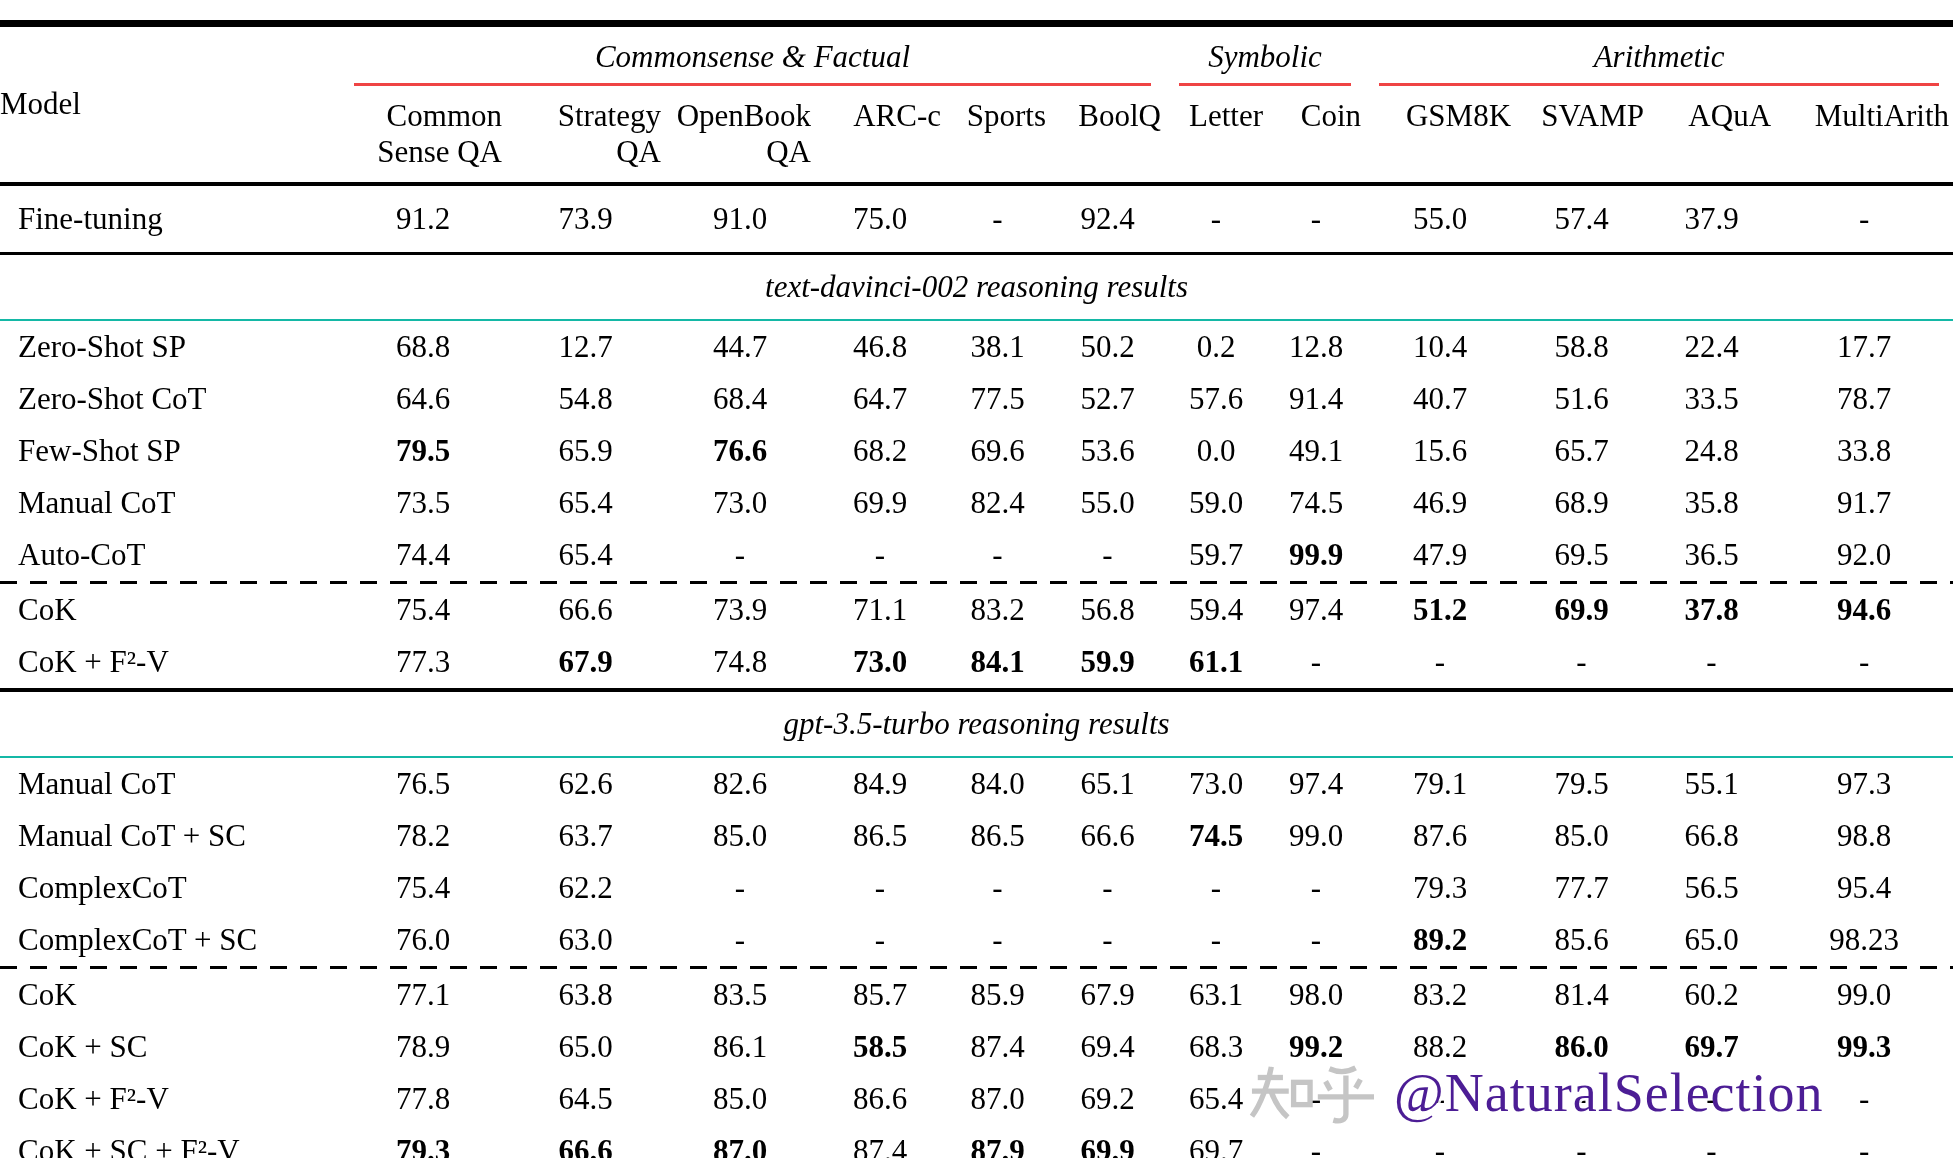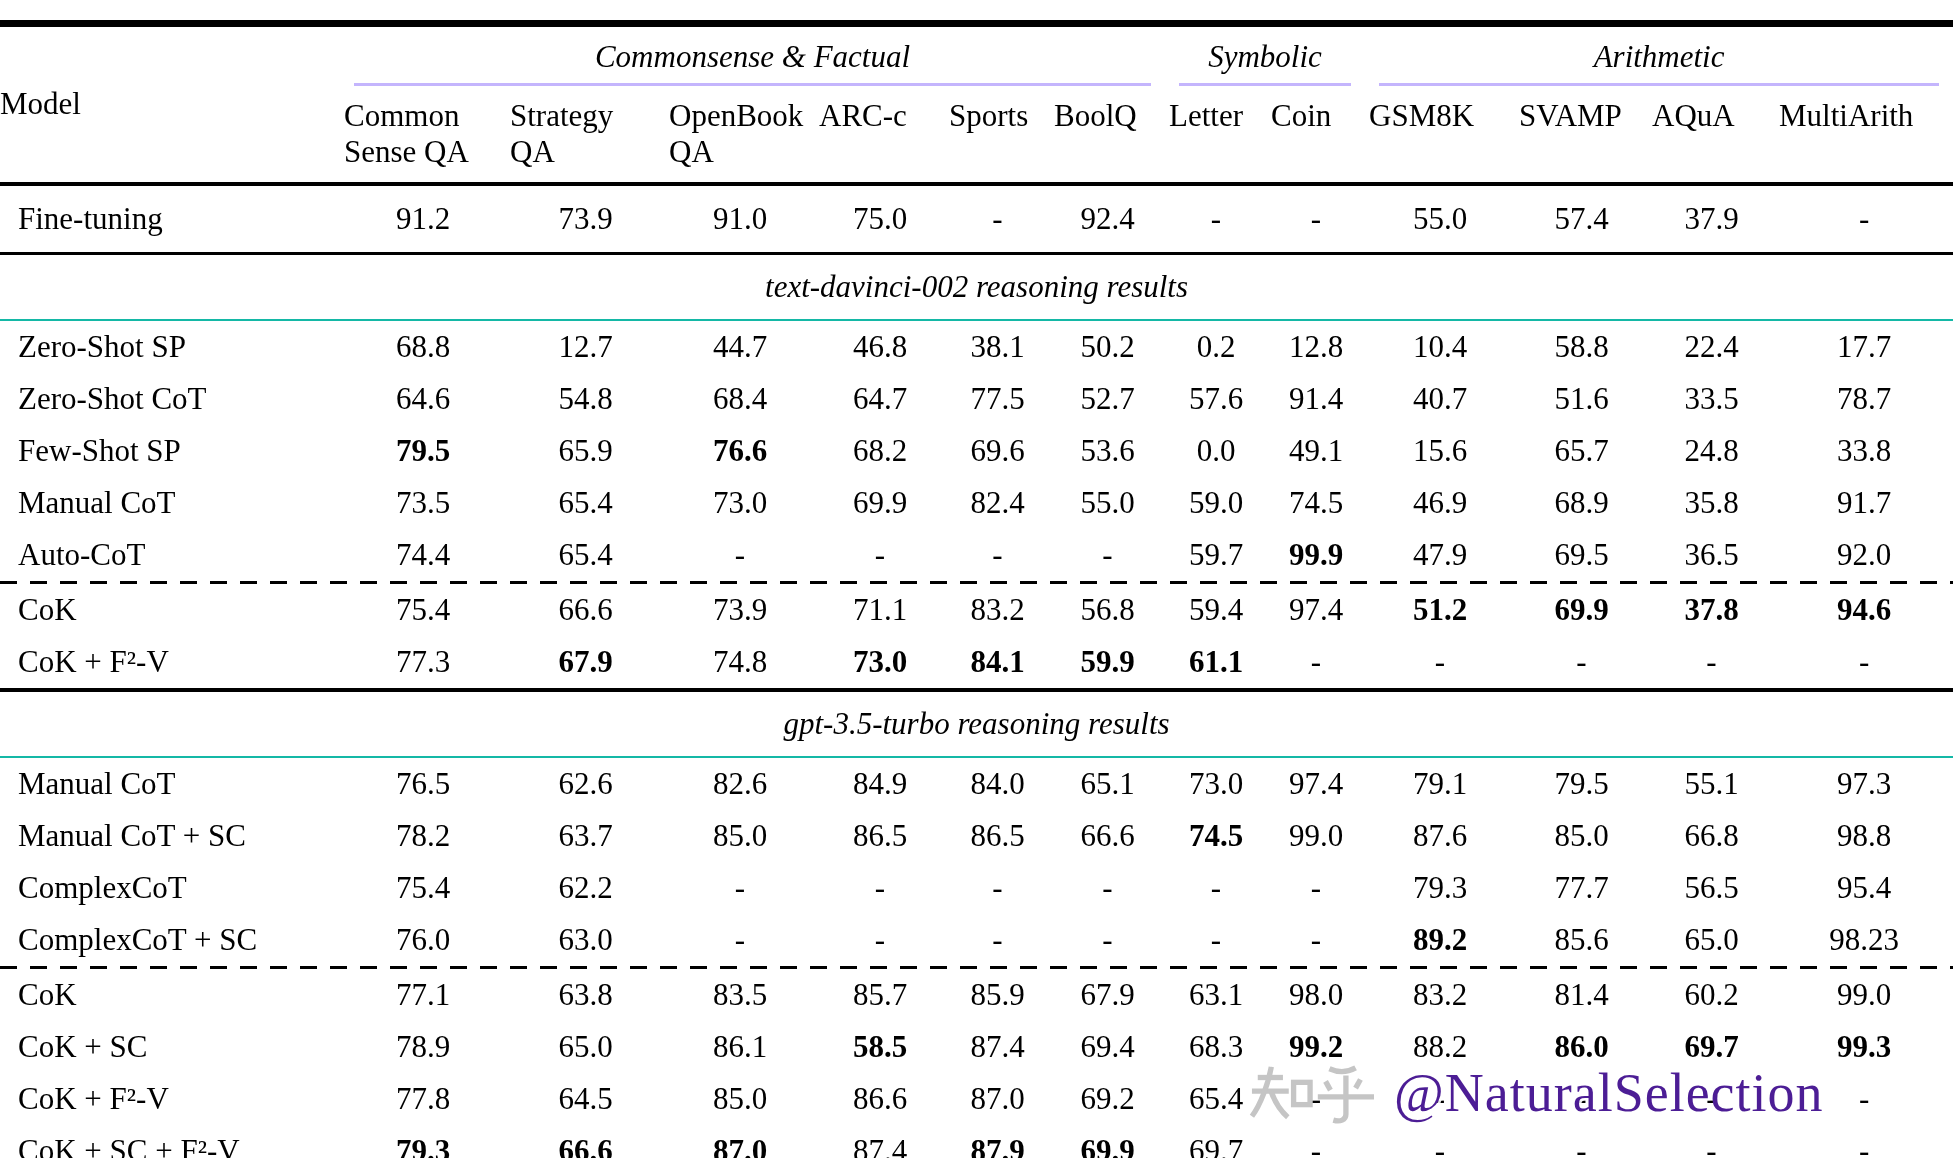--- a/index.html
+++ b/index.html
@@ -22,23 +22,23 @@
   col.c4  { width: 150px; } col.c5  { width: 130px; } col.c6  { width: 105px; }
   col.c7  { width: 115px; } col.c8  { width: 102px; } col.c9  { width: 98px;  }
   col.c10 { width: 150px; } col.c11 { width: 133px; } col.c12 { width: 127px; }
   col.c13 { width: 178px; }
 
   th, td { font-weight: normal; font-size: 31px; padding: 0; }
 
   thead { border-bottom: 4px solid #000; }
   th.model-h { text-align: left; padding-left: 0; vertical-align: middle; }
   th.group { font-style: italic; vertical-align: bottom; padding-top: 12px; }
-  th.group .gline { padding-bottom: 8px; border-bottom: 3px solid #c4b5fd; margin: 0 14px; }
+  th.group .gline { padding-bottom: 8px; border-bottom: 3px solid #ef4444; margin: 0 14px; }
   #col-headers th {
-    vertical-align: top; text-align: left;
+    vertical-align: top; text-align: right;
     line-height: 1.16; padding: 12px 4px 12px;
   }
 
   tbody td { text-align: center; padding: 8px 0; }
   tbody td.model { text-align: left; padding-left: 18px; white-space: nowrap; }
   tr.ft-row td { padding-top: 15px; padding-bottom: 15px; border-bottom: 3px solid #000; }
   tr.section-row td {
     font-style: italic; text-align: center;
     padding-top: 14px; padding-bottom: 14px;
     border-bottom: 2px solid #14b8a6;

